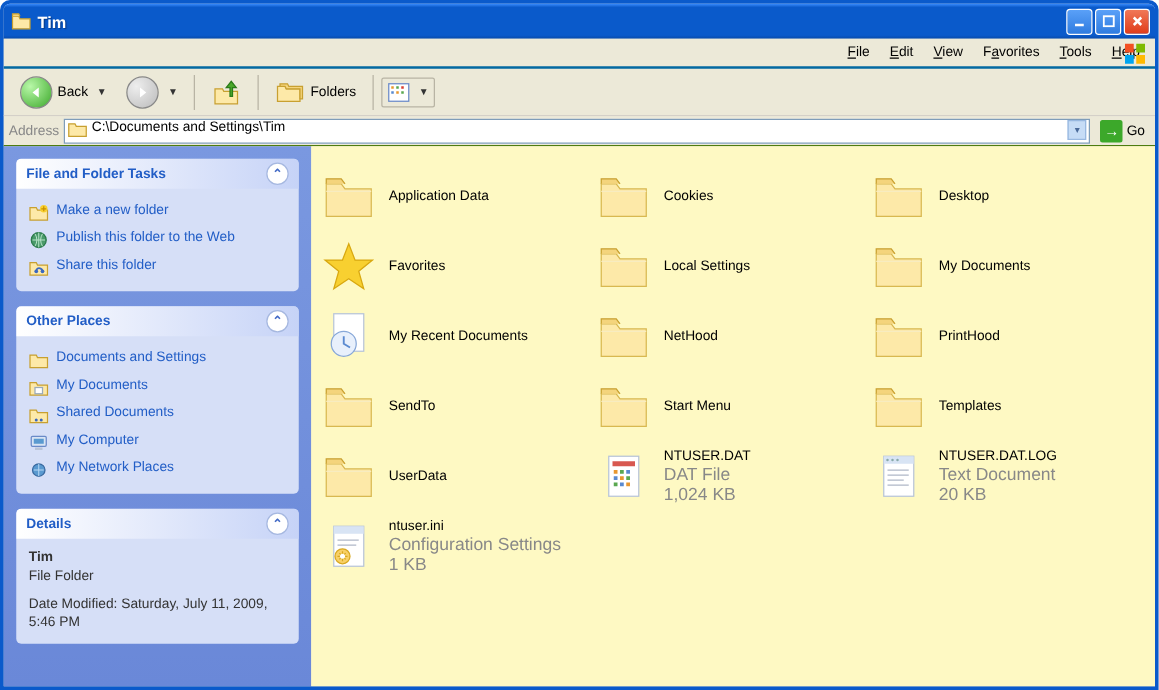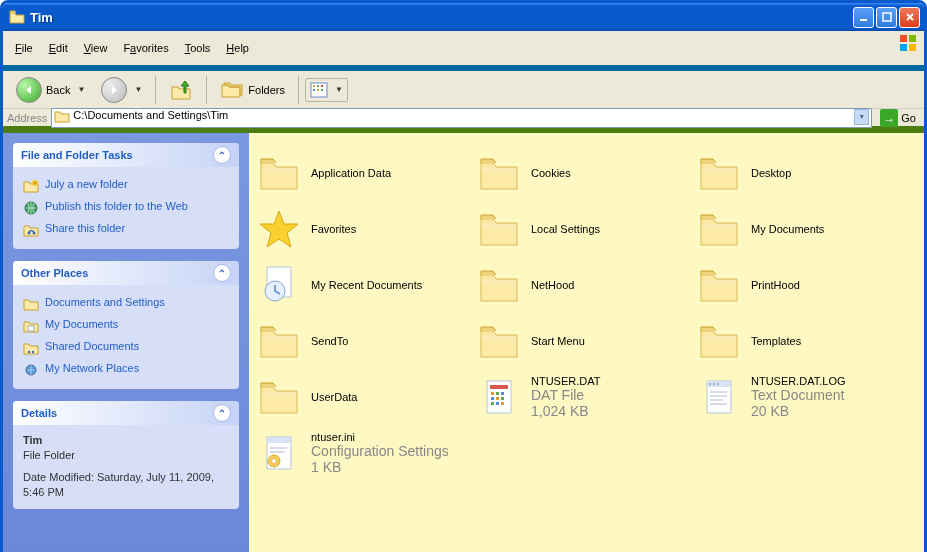--- a/index.html
+++ b/index.html
@@ -8,35 +8,35 @@
 .window { width: 927px; height: 552px; border: 3px solid #0a5acb; border-radius: 8px 8px 0 0; background: #ece9d8; position: relative; }
 
 .titlebar { height: 28px; background: linear-gradient(to bottom, #3a8cfe 0%, #0a5acb 10%, #0a5acb 90%, #084aaa 100%); display: flex; align-items: center; padding: 0 4px 0 6px; color: #fff; border-radius: 5px 5px 0 0; }
 .titlebar .folder-tb-icon { width: 16px; height: 14px; margin-right: 5px; }
 .titlebar .title { font-size: 13px; font-weight: bold; flex: 1; text-shadow: 1px 1px 1px #063a8a; }
 .win-btns { display: flex; gap: 2px; }
 .win-btn { width: 21px; height: 21px; border: 1px solid #fff; border-radius: 3px; display: flex; align-items: center; justify-content: center; font-weight: bold; font-family: Arial; }
 .win-btn.min, .win-btn.max { background: linear-gradient(#5aa0f8,#2f7ce0); }
 .win-btn.close { background: linear-gradient(#f07858,#e03c1a); }
 
-.menubar { height: 40px; background: #ece9d8; display: flex; align-items: center; padding: 0 4px; border-bottom: 6px solid #0369a1; position: relative; }
+.menubar { height: 24px; background: #ece9d8; display: flex; align-items: center; padding: 0 4px; border-bottom: 2px solid #0369a1; position: relative; justify-content: flex-end; }
 .menu-item { padding: 3px 8px; cursor: default; }
 .menu-item .ul { text-decoration: underline; }
 .flag { position: absolute; right: 6px; top: 2px; width: 20px; height: 20px; }
 
 .toolbar { height: 38px; background: #ece9d8; display: flex; align-items: center; padding: 0 6px; border-bottom: 1px solid #d4d0c8; gap: 2px; }
 .tool-btn { height: 30px; display: flex; align-items: center; padding: 0 6px; border: 1px solid transparent; border-radius: 3px; gap: 4px; cursor: default; }
 .nav-circle { width: 26px; height: 26px; border-radius: 50%; border: 1px solid #888; display: flex; align-items: center; justify-content: center; }
 .nav-circle.green { background: radial-gradient(circle at 30% 30%, #b8f8a8, #3ca82a); }
 .nav-circle.grey { background: radial-gradient(circle at 30% 30%, #eee, #bbb); }
 .toolbar-sep { width: 1px; height: 28px; background: #b8b4a4; margin: 0 4px; }
 .drop-arrow { font-size: 8px; margin-left: 3px; color: #333; }
 .views-btn { border: 1px solid #b8b4a4; height: 24px; display: flex; align-items: center; padding: 0 4px; border-radius: 2px; gap: 4px; }
 
-.addressbar { height: 24px; background: #ece9d8; display: flex; align-items: center; padding: 0 4px; border-bottom: 7px solid #4d7c0f; gap: 4px; }
+.addressbar { height: 24px; background: #ece9d8; display: flex; align-items: center; padding: 0 4px; border-bottom: 1px solid #4d7c0f; gap: 4px; }
 .address-label { color: #888; }
 .address-input-wrap { flex: 1; height: 20px; background: #fff; border: 1px solid #7f9db9; display: flex; align-items: flex-start; padding: 0 2px; gap: 3px; }
 .address-input { flex: 1; border: none; outline: none; font: inherit; }
 .address-drop { width: 15px; height: 16px; background: #c6dcf6; border: 1px solid #98b8e0; display: flex; align-items: center; justify-content: center; font-size: 8px; color: #4a6a9a; }
 .go-btn { height: 20px; display: flex; align-items: center; gap: 3px; padding: 0 4px; }
 .go-icon { width: 18px; height: 18px; background: #3ca82a; border-radius: 2px; display: flex; align-items: center; justify-content: center; color: #fff; font-size: 12px; }
 
 .content { display: flex; height: calc(100% - 28px - 24px - 38px - 24px); }
 
 .sidebar { width: 246px; background: linear-gradient(to bottom, #7a98e0, #6a88d8); padding: 10px; overflow: hidden; }
@@ -175,21 +175,21 @@
         </div>
         <div class="panel-body" id="tasks-body">
             <div class="task-link">
               <span class="task-icon">
                 <svg width="16" height="16" viewBox="0 0 16 16">
                   <path d="M1 4 L6 4 L7 6 L15 6 L15 14 L1 14 Z" fill="#fde9a8" stroke="#c8a030"></path>
                   <circle cx="12" cy="5" r="3" fill="#f8d030"></circle>
                   <path d="M12 3 L12 7 M10 5 L14 5" stroke="#c89000"></path>
                 </svg>
               </span>
-              <span>July a new folder</span>
+              <span>Make a new folder</span>
             </div>
             <div class="task-link">
               <span class="task-icon">
                 <svg width="16" height="16" viewBox="0 0 16 16">
                   <circle cx="8" cy="8" r="6" fill="#4a9a6a" stroke="#2a7a4a"></circle>
                   <path d="M3 8 L13 8 M8 2 L8 14 M5 3 Q8 8 5 13 M11 3 Q8 8 11 13" stroke="#b8e4c8" fill="none" stroke-width="0.8"></path>
                 </svg>
               </span>
               <span>Publish this folder to the Web</span>
             </div>
@@ -232,20 +232,30 @@
             </div>
             <div class="task-link">
               <span class="task-icon">
                 <svg width="16" height="16" viewBox="0 0 16 16">
                   <path d="M1 4 L6 4 L7 6 L15 6 L15 14 L1 14 Z" fill="#fde9a8" stroke="#c8a030"></path>
                   <circle cx="6" cy="12" r="1.2" fill="#3a68c0"></circle>
                   <circle cx="10" cy="12" r="1.2" fill="#3a68c0"></circle>
                 </svg>
               </span>
               <span>Shared Documents</span>
+            </div>
+            <div class="task-link">
+              <span class="task-icon">
+                <svg width="16" height="16" viewBox="0 0 16 16">
+                  <rect x="2" y="3" width="12" height="8" rx="1" fill="#d8e4f4" stroke="#6a8ac8"></rect>
+                  <rect x="4" y="5" width="8" height="4" fill="#5a9ad0"></rect>
+                  <rect x="5" y="12" width="6" height="2" fill="#b8c4d8"></rect>
+                </svg>
+              </span>
+              <span>My Computer</span>
             </div>
             <div class="task-link">
               <span class="task-icon">
                 <svg width="16" height="16" viewBox="0 0 16 16">
                   <circle cx="8" cy="8" r="5" fill="#5a9ad0" stroke="#3a6aa0"></circle>
                   <path d="M4 8 L12 8 M8 3 L8 13" stroke="#b8d8f4" stroke-width="0.8"></path>
                 </svg>
               </span>
               <span>My Network Places</span>
             </div>

